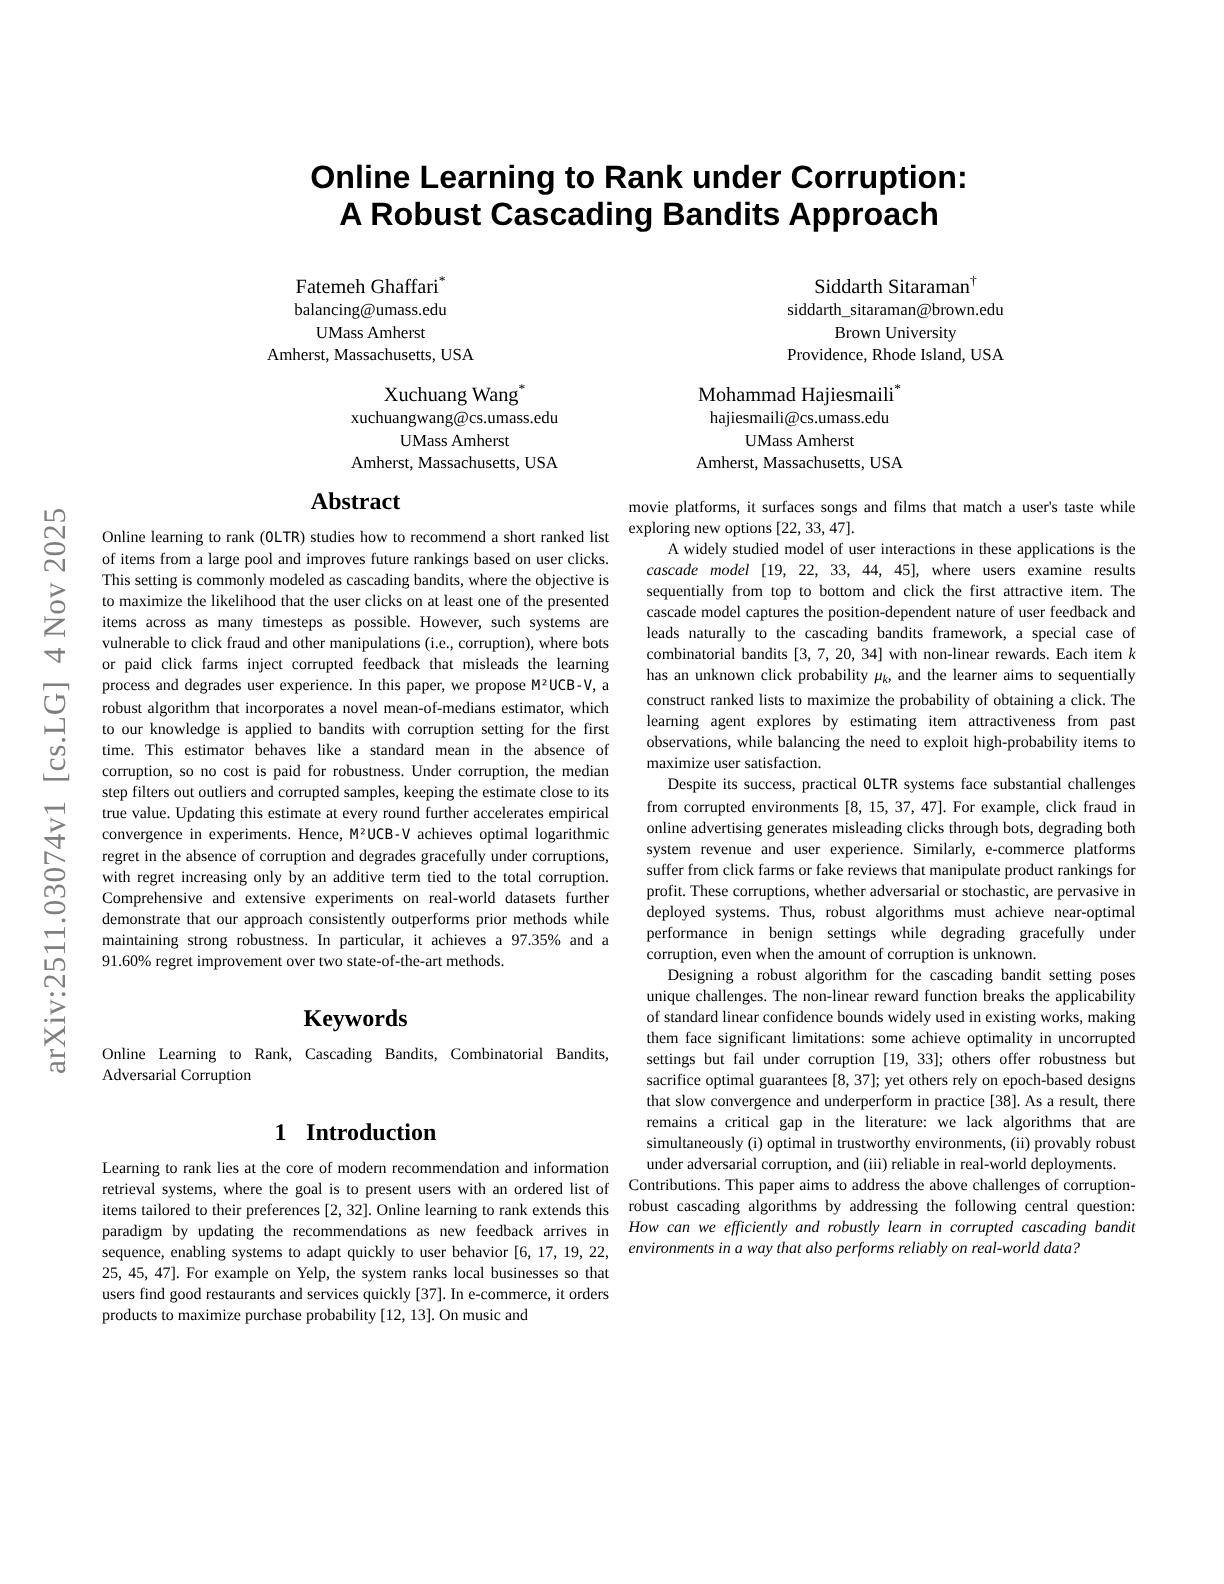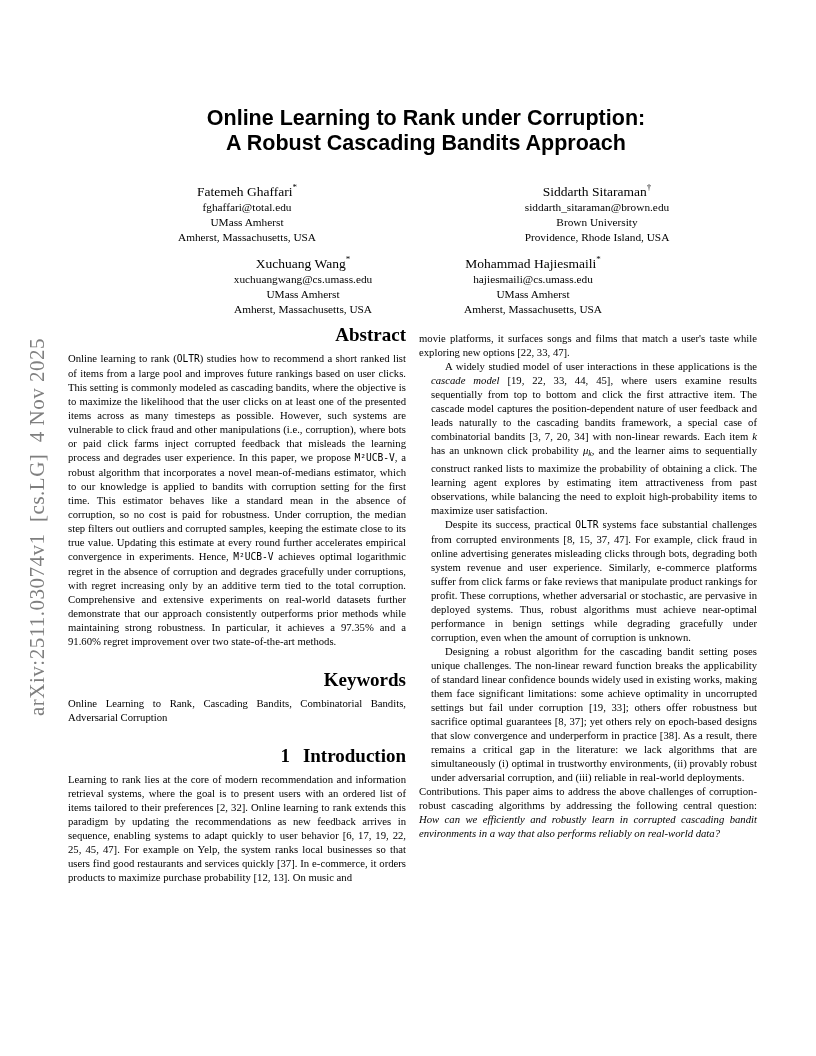--- a/index.html
+++ b/index.html
@@ -52,24 +52,24 @@
   .col {
     position: absolute;
     width: 338px;
     font-size: 10.7px;
     line-height: 14px;
     text-align: justify;
   }
   .col-left  { top: 326px; left: 68px; }
   .col-right { top: 331px; left: 419px; }
   .sec-heading {
-    font-size: 19px;
+    font-size: 16px;
     font-weight: bold;
     line-height: 18px;
-    text-align: right;
+    text-align: center;
     margin: 0 0 7px 0;
   }
   .sec-heading.spaced { margin-top: 23px; }
   .sec-num { display: inline-block; margin-right: 13px; }
   .col p { margin: 0; }
   .col p.indent { text-indent: 14px; margin-left: 12px; }
   .seg-tt   { font-family: "DejaVu Sans Mono", monospace; font-size: 9.6px; }
   .seg-i    { font-style: italic; }
   .seg-b    { font-weight: normal; }
   .seg-isub { font-style: italic; font-size: 8px; vertical-align: -2px; }
@@ -80,21 +80,21 @@
 <div class="arxiv-watermark">arXiv:2511.03074v1  [cs.LG]  4 Nov 2025</div>
 
 <div class="title-block">
   <div class="title-line">Online Learning to Rank under Corruption:</div>
   <div class="title-line">A Robust Cascading Bandits Approach</div>
 </div>
 
 <div class="authors-row1">
   <div class="author-block">
     <div class="author-name"><span>Fatemeh Ghaffari</span><sup>*</sup></div>
-    <div class="author-line">fghaffari@total.edu</div>
+    <div class="author-line">balancing@umass.edu</div>
     <div class="author-line">UMass Amherst</div>
     <div class="author-line">Amherst, Massachusetts, USA</div>
   </div>
   <div class="author-block">
     <div class="author-name"><span>Siddarth Sitaraman</span><sup>†</sup></div>
     <div class="author-line">siddarth_sitaraman@brown.edu</div>
     <div class="author-line">Brown University</div>
     <div class="author-line">Providence, Rhode Island, USA</div>
   </div>
 </div>

